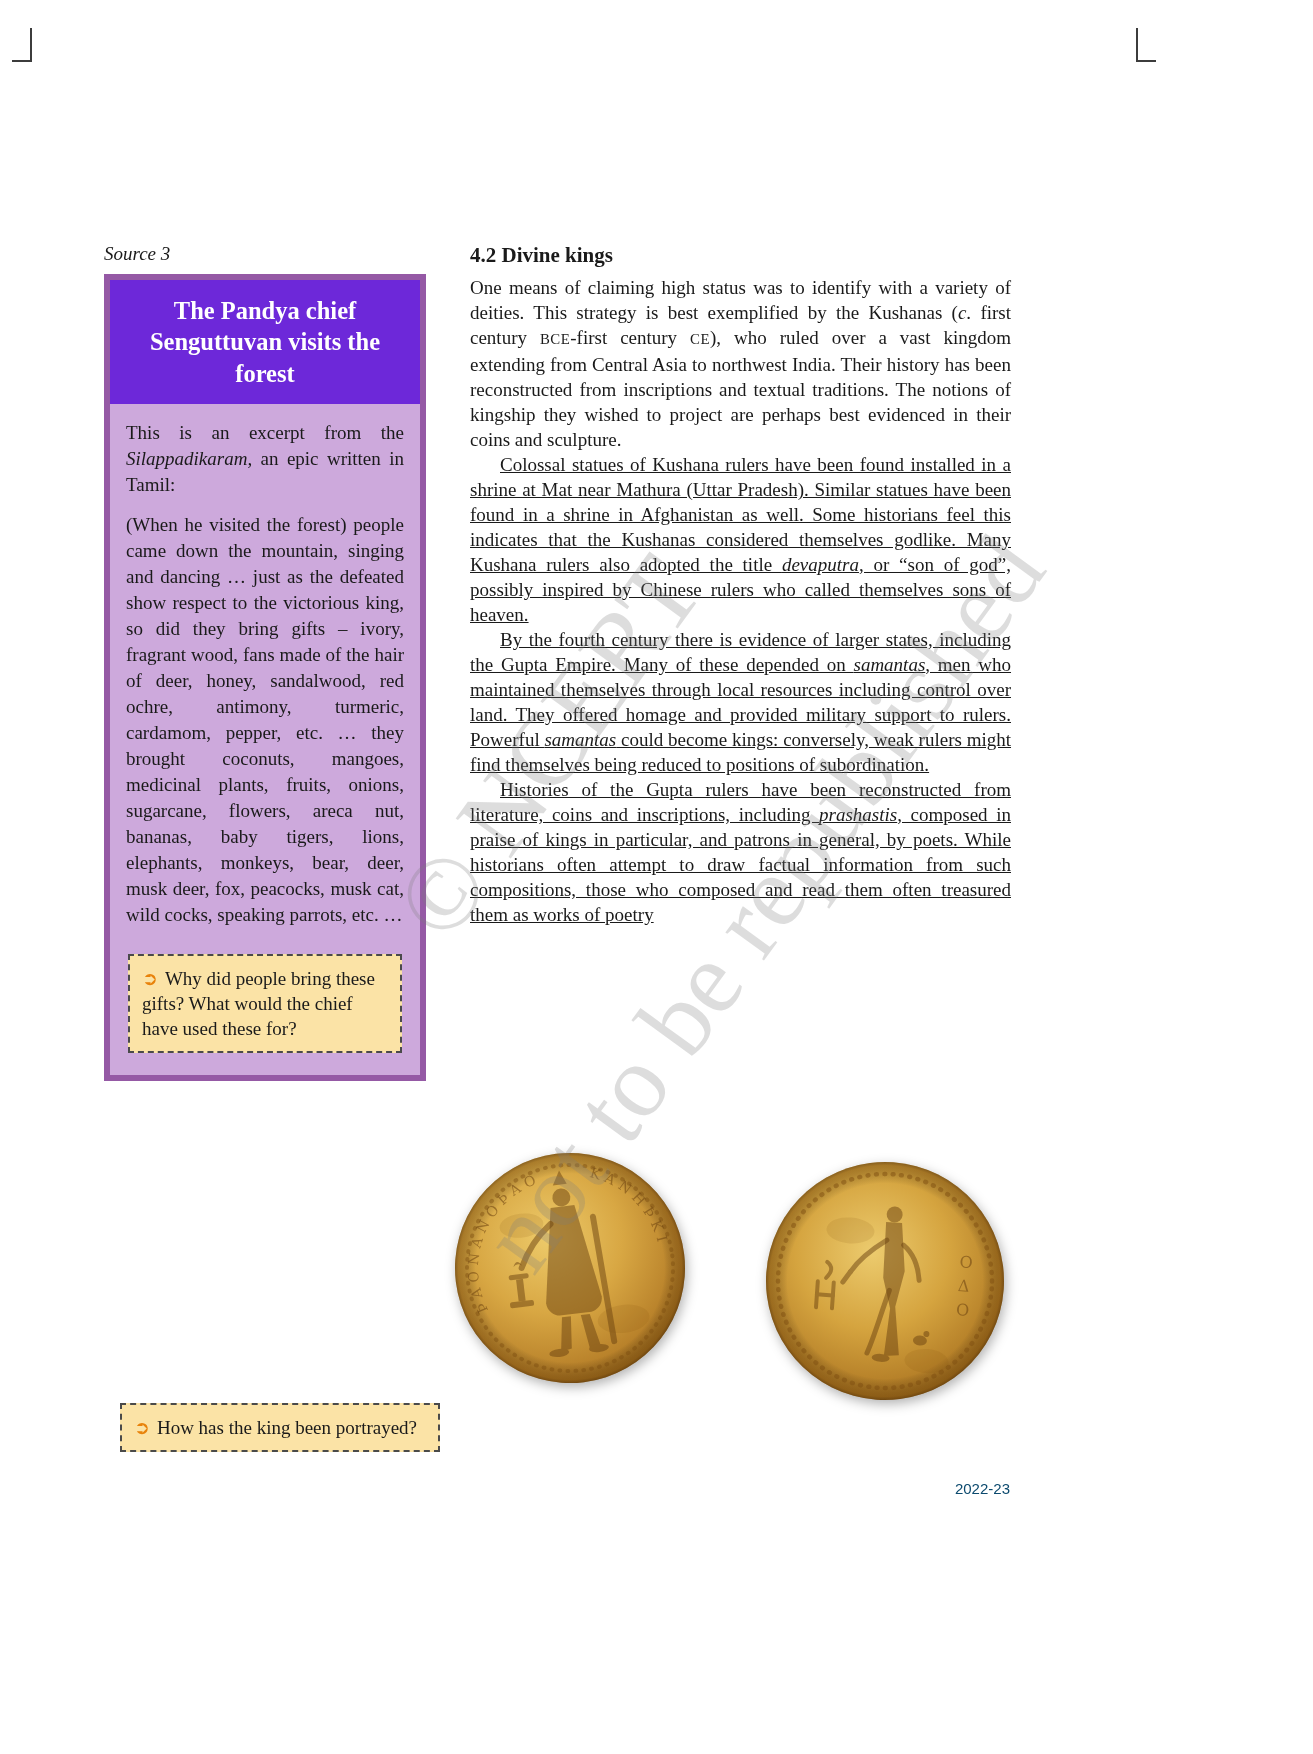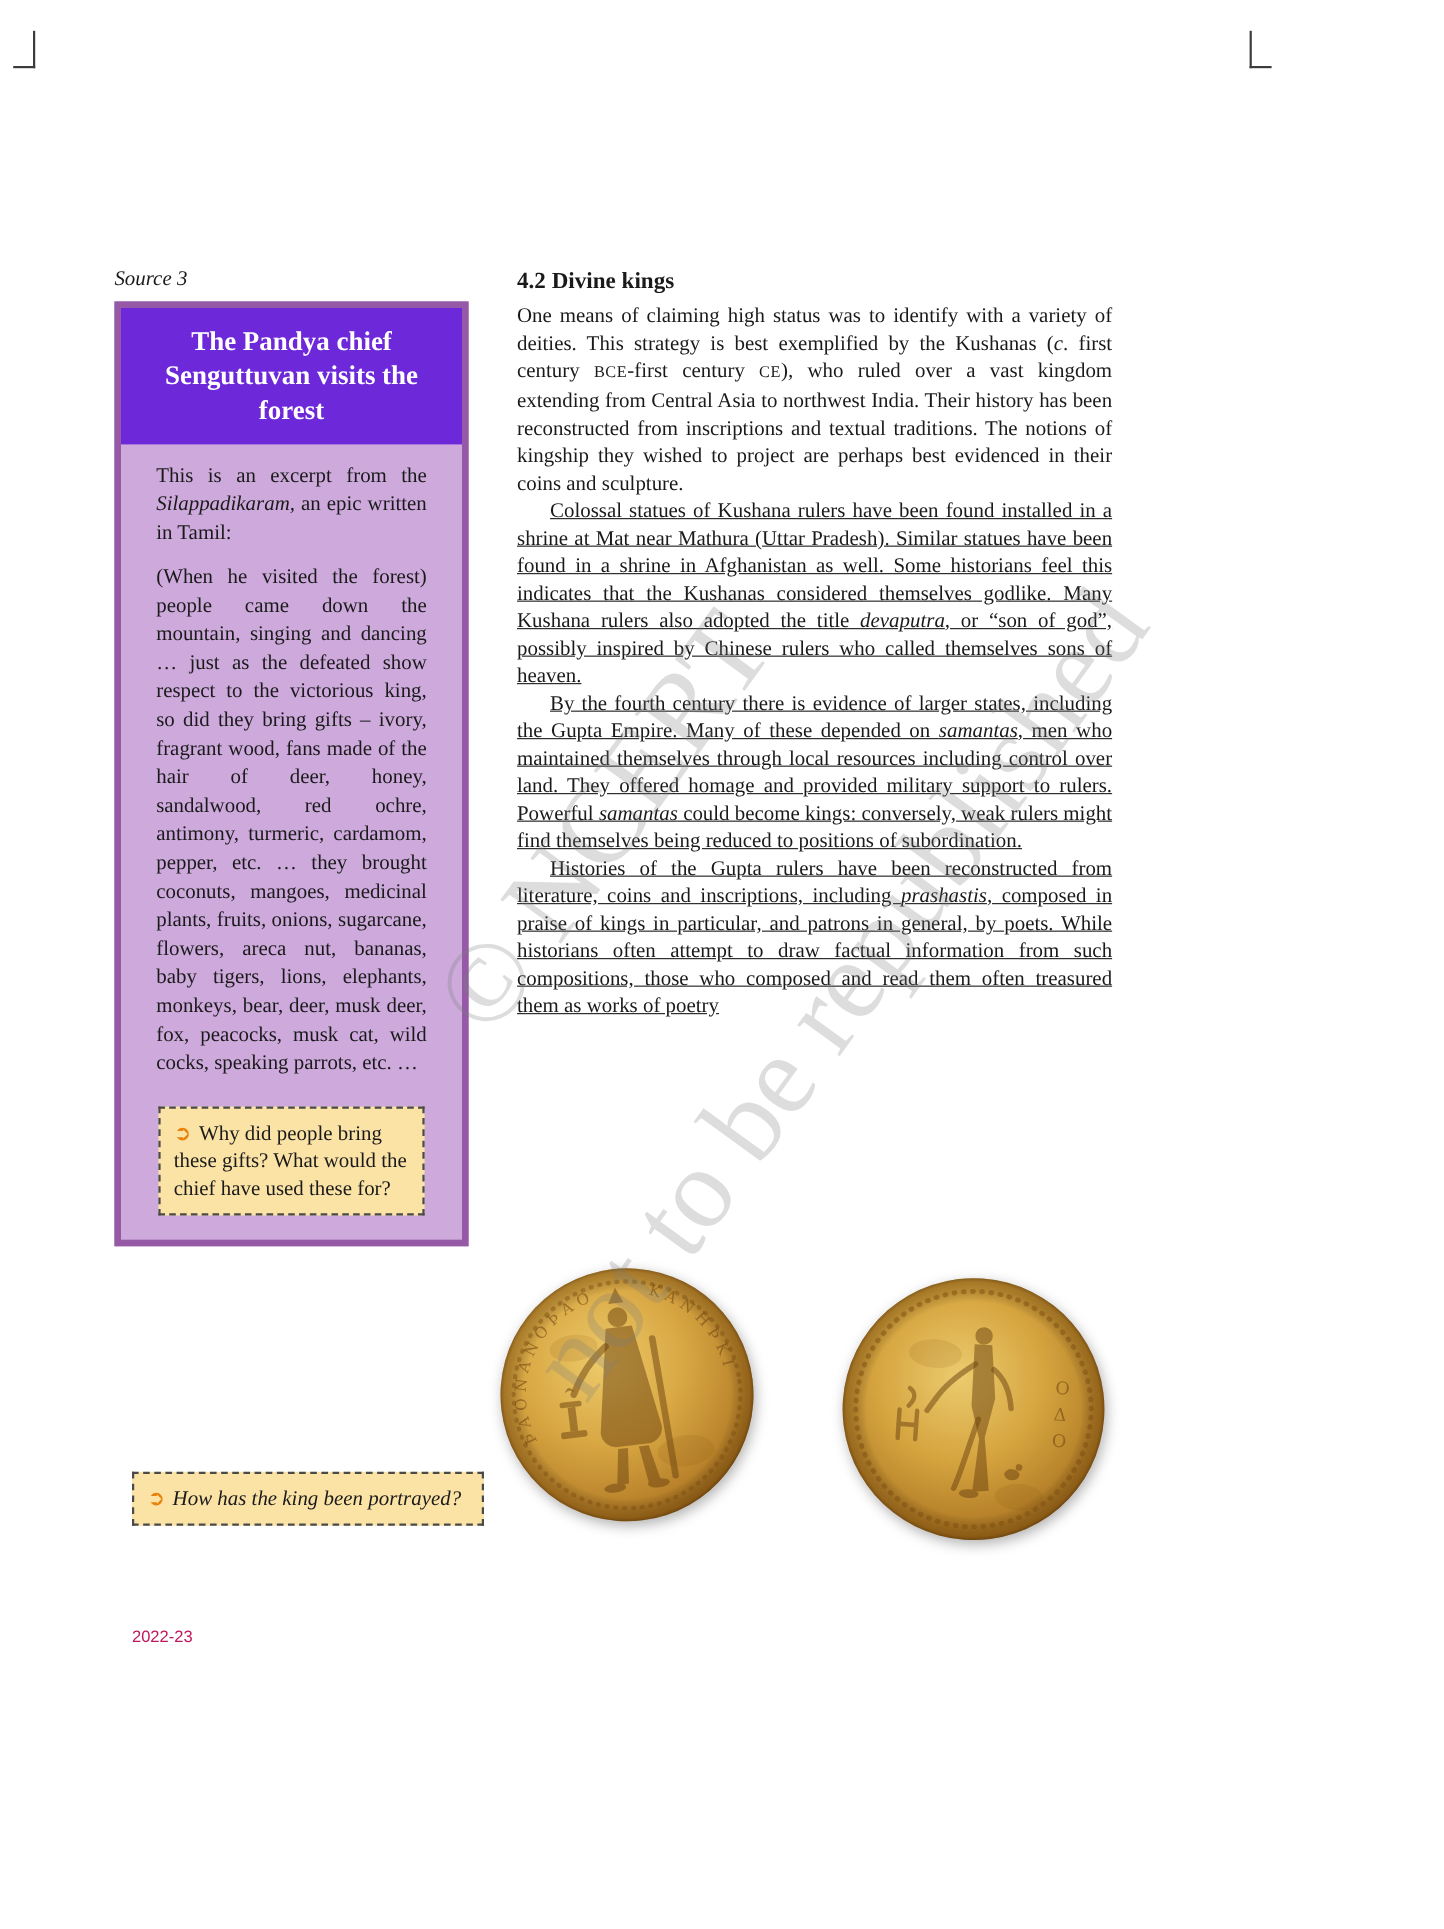--- a/index.html
+++ b/index.html
@@ -24,48 +24,48 @@
                  font-size:21px; letter-spacing:1.5px; }
   .running-title { font-family:"Liberation Sans", sans-serif; font-variant:small-caps;
                    font-weight:bold; font-size:18px; letter-spacing:2.5px; color:#141414; }
 
   
   .left-col { position:absolute; left:104px; top:243px; width:322px; }
   .src-label { font-style:italic; font-size:19px; margin-bottom:9px; }
   .source-box { border:6px solid #9559a5; background:#cda9dc; }
   .source-title { background:#6d28d9; color:#ffffff; font-weight:bold; text-align:center;
                   font-size:24.5px; line-height:1.28; padding:15px 10px; }
-  .source-body { padding:16px 32px 18px; font-size:19px; line-height:26px; text-align:justify; }
+  .source-body { padding:16px 16px 18px; font-size:19px; line-height:26px; text-align:justify; }
   .source-body p { margin:0 0 14px; }
 
   .qbox { background:#fbe3a6; border:2px dashed #4a4a4a; padding:10px 12px;
           font-size:19px; line-height:25px; }
   .source-body .qbox { margin:26px 2px 4px; text-align:left; }
   .q-icon { color:#e8820a; margin-right:7px; font-family:"DejaVu Sans", sans-serif; }
 
   .fig-caption { position:absolute; left:122px; top:1240px; font-style:italic;
                  font-size:18px; line-height:23px; }
-  .standalone-q { position:absolute; left:120px; top:1338px; width:292px;font-style:italic; }
+  .standalone-q { position:absolute; left:120px; top:1403px; width:292px; }
 
   
   .right-col { position:absolute; left:470px; top:243px; width:541px; }
   .right-col h2 { font-size:21px; margin:0 0 7px; }
   .right-col .para { font-size:19px; line-height:25px; text-align:justify; margin:0; }
   .right-col .para.indent { text-indent:30px;text-decoration:underline; }
   .sc { font-size:0.78em; letter-spacing:0.5px; }
 
   
   .coin-wrap { position:absolute; }
   .coin-1 { left:452px; top:1150px; }
   .coin-2 { left:762px; top:1158px; }
   .coin-wrap svg { filter:drop-shadow(2px 4px 6px rgba(0,0,0,0.30)); }
 
   
-  .page-footer { position:absolute; left:120px; top:1480px; width:890px; text-align:left;
-                 font-family:"Liberation Sans", sans-serif; font-size:15px; color:#be185d; }
+  .page-footer { position:absolute; left:120px; top:1480px; width:890px; text-align:right;
+                 font-family:"Liberation Sans", sans-serif; font-size:15px; color:#0c4a6e; }
 </style>
 </head>
 <body>
 
 <div class="page">
 
   <div class="crop tl"></div>
   <div class="crop tr"></div>
 
   <div class="watermark">

